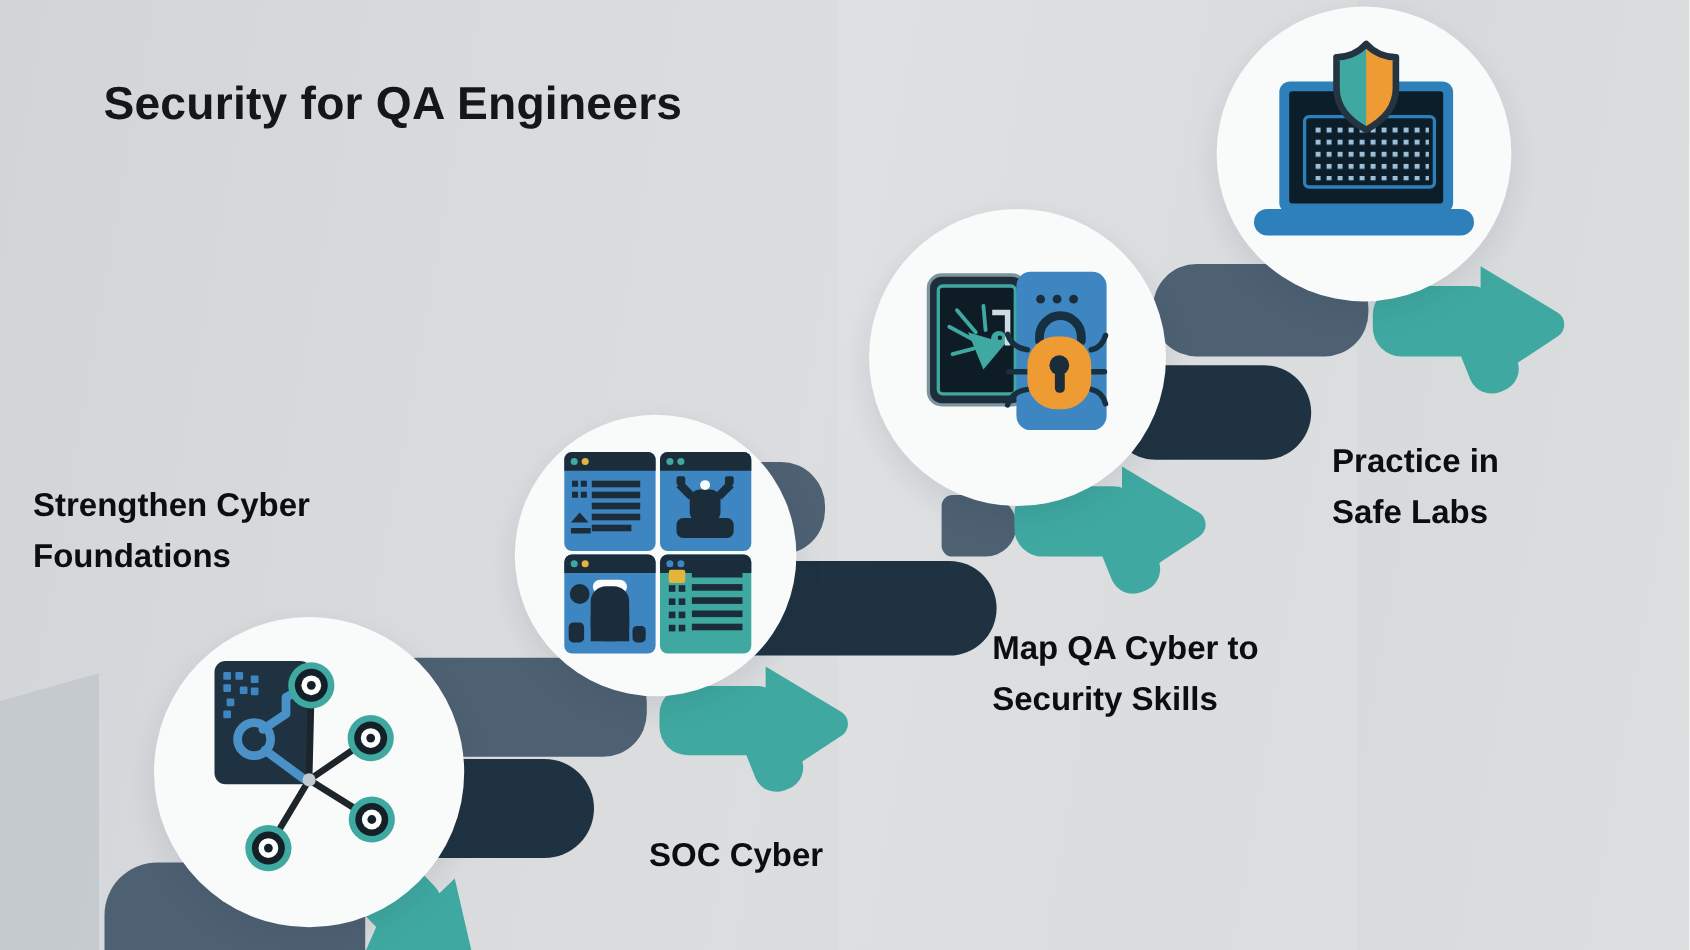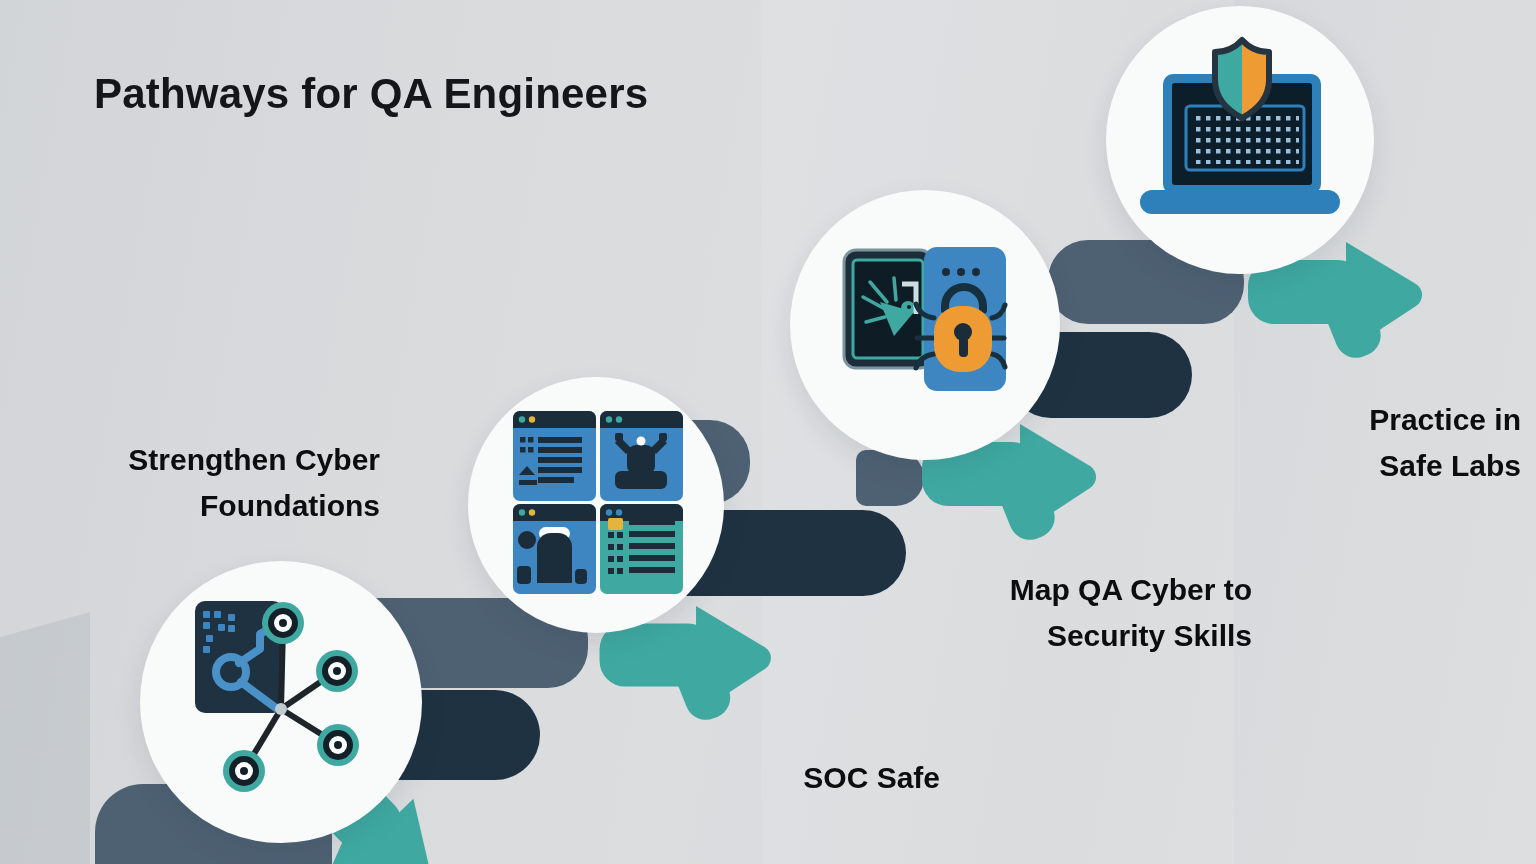--- a/index.html
+++ b/index.html
@@ -22,21 +22,21 @@
   .arrow{position:absolute;z-index:1}
   .arrow .f{fill:var(--teal)}
 
   .circle{position:absolute;background:var(--circle-white);border-radius:50%;z-index:2;
     box-shadow:0 10px 26px rgba(30,50,66,.10)}
   .circle svg{position:absolute;inset:0;width:100%;height:100%}
 
   .title{position:absolute;left:94px;top:66px;z-index:3;color:var(--text-dark);
     font-weight:700;font-size:42px;line-height:56px;letter-spacing:.2px}
   .step-label{position:absolute;z-index:3;color:#0c0d0f;font-weight:700;font-size:30px;
-    line-height:46px;text-align:right}
+    line-height:46px;text-align:left}
   .lbl-1{left:30px;top:437px;width:350px}
   .lbl-2{left:590px;top:755px;width:350px}
   .lbl-3{left:902px;top:567px;width:350px}
   .lbl-4{left:1211px;top:397px;width:310px}
 
   
   .f-navy{fill:var(--navy)} .f-icondark{fill:var(--icon-dark)} .f-blue{fill:var(--icon-blue)}
   .f-teal{fill:var(--teal)} .f-orange{fill:var(--icon-orange)} .f-yellow{fill:var(--icon-yellow)}
   .f-white{fill:#fbfcfc}
   .s-blue{stroke:#4a91c8;stroke-width:8;fill:none;stroke-linejoin:round;stroke-linecap:round}
@@ -245,29 +245,29 @@
       <rect x="34" y="184" width="200" height="24" rx="12" fill="#2e80ba"></rect>
       <g>
         <path d="M136 34 C128 43 117 46 109 46 L109 74 C109 92 121 104 136 112 C151 104 163 92 163 74 L163 46 C155 46 144 43 136 34 Z" fill="#3fa9a1"></path>
         <path d="M136 36 C143 43 153 46 161 46 L161 74 C161 90 150 101 136 109 Z" fill="#ef9b33"></path>
         <path d="M136 34 C128 43 117 46 109 46 L109 74 C109 92 121 104 136 112 C151 104 163 92 163 74 L163 46 C155 46 144 43 136 34 Z" fill="none" stroke="#243440" stroke-width="6" stroke-linejoin="round"></path>
       </g>
     </svg>
   </div>
 
   <div class="title">
-    <div>Pathways for QA Engineers</div>
+    <div>Security for QA Engineers</div>
   </div>
 
   <div class="step-label lbl-1">
     <div>Strengthen Cyber</div>
     <div>Foundations</div>
   </div>
   <div class="step-label lbl-2">
-    <div>SOC Safe</div>
+    <div>SOC Cyber</div>
   </div>
   <div class="step-label lbl-3">
     <div>Map QA Cyber to</div>
     <div>Security Skills</div>
   </div>
   <div class="step-label lbl-4">
     <div>Practice in</div>
     <div>Safe Labs</div>
   </div>
 </div>

